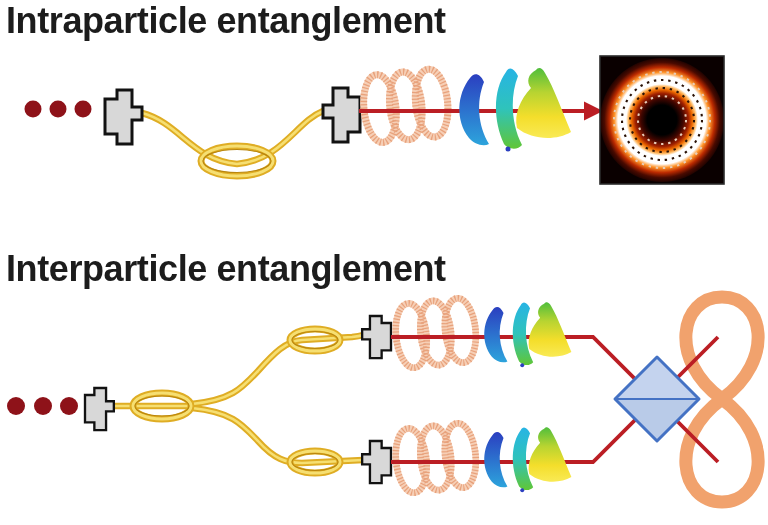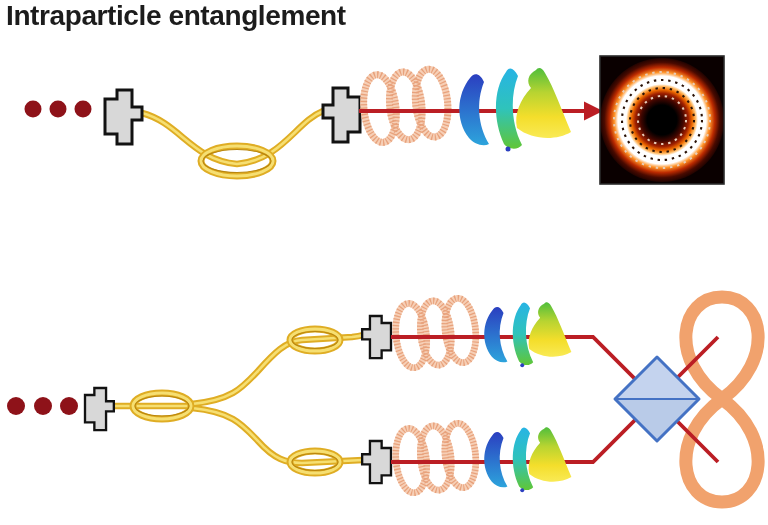--- a/index.html
+++ b/index.html
@@ -1,18 +1,18 @@
 <!DOCTYPE html>
 <html style="--background: #ffffff; --title_text: #1c1c1c; --photon_dot: #8e1219; --fiber_gold: #dfad24; --fiber_highlight: #f6df72; --fiber_dark: #b9860e; --connector_fill: #d8d8d8; --connector_outline: #121212; --beam_red: #bb1e24; --coil_salmon: #e8a27c; --coil_light: #f6cfb6; --vortex_blue: #2b3fc0; --vortex_cyan: #27b4e4; --vortex_green: #5cc338; --vortex_yellow: #f4de2b; --splitter_fill: #b9cbe8; --splitter_fill_top: #c4d3ee; --splitter_border: #4472c4; --infinity_orange: #f1a26d;"><head>
 <meta charset="utf-8">
 <style>
   html,body{margin:0;padding:0;background:#fff;}
   .canvas{position:relative;width:768px;height:525px;background:var(--background,#fff);
           font-family:"Liberation Sans",sans-serif;overflow:hidden;}
-  .panel-title{position:absolute;font-weight:bold;font-size:28px;color:var(--title_text,#1c1c1c);
+  .panel-title{position:absolute;font-weight:bold;font-size:36px;color:var(--title_text,#1c1c1c);
                letter-spacing:-0.4px;white-space:nowrap;}
   #title-intra{left:6px;top:0px;}
   #title-inter{left:6px;top:248px;}
   svg.scene{position:absolute;left:0;top:0;}
   .photon{fill:var(--photon_dot,#8e1219);}
   .conn{fill:var(--connector_fill,#d8d8d8);stroke:var(--connector_outline,#121212);stroke-width:3;stroke-linejoin:miter;}
   .fiber-outer{fill:none;stroke:var(--fiber_gold,#dfad24);stroke-width:6.5;stroke-linecap:round;}
   .fiber-inner{fill:none;stroke:var(--fiber_highlight,#f6df72);stroke-width:2.6;stroke-linecap:round;}
   .fiber-line{fill:none;stroke:var(--fiber_dark,#b9860e);stroke-width:1.1;}
   .beam{fill:none;stroke:var(--beam_red,#bb1e24);stroke-width:3.8;}
@@ -25,20 +25,21 @@
   .donut-dash-dark{fill:none;stroke:#2a1206;stroke-width:2.1;stroke-dasharray:2.4 4.8;}
   .donut-dash-light{fill:none;stroke:#e7cdb9;stroke-width:2;stroke-dasharray:2.4 4.8;}
   .donut-border{fill:none;stroke:#2b2b2b;stroke-width:1.6;}
 </style>
 </head>
 <body>
 
 <div class="canvas">
 
   <div id="title-intra" class="panel-title">Intraparticle entanglement</div>
+  <div id="title-inter" class="panel-title">Interparticle entanglement</div>
 
   <svg class="scene" width="768" height="525" viewBox="0 0 768 525">
     <defs>
       <linearGradient id="gBlue" x1="0" y1="0" x2="0" y2="1">
         <stop offset="0" stop-color="#2b3fc0"></stop>
           <stop offset="1" stop-color="#2da4dc"></stop>
       </linearGradient>
       <linearGradient id="gCyan" x1="0" y1="0" x2="0" y2="1">
         <stop offset="0" stop-color="#27b4e4"></stop>
           <stop offset="0.5" stop-color="#2fc3bb"></stop>

